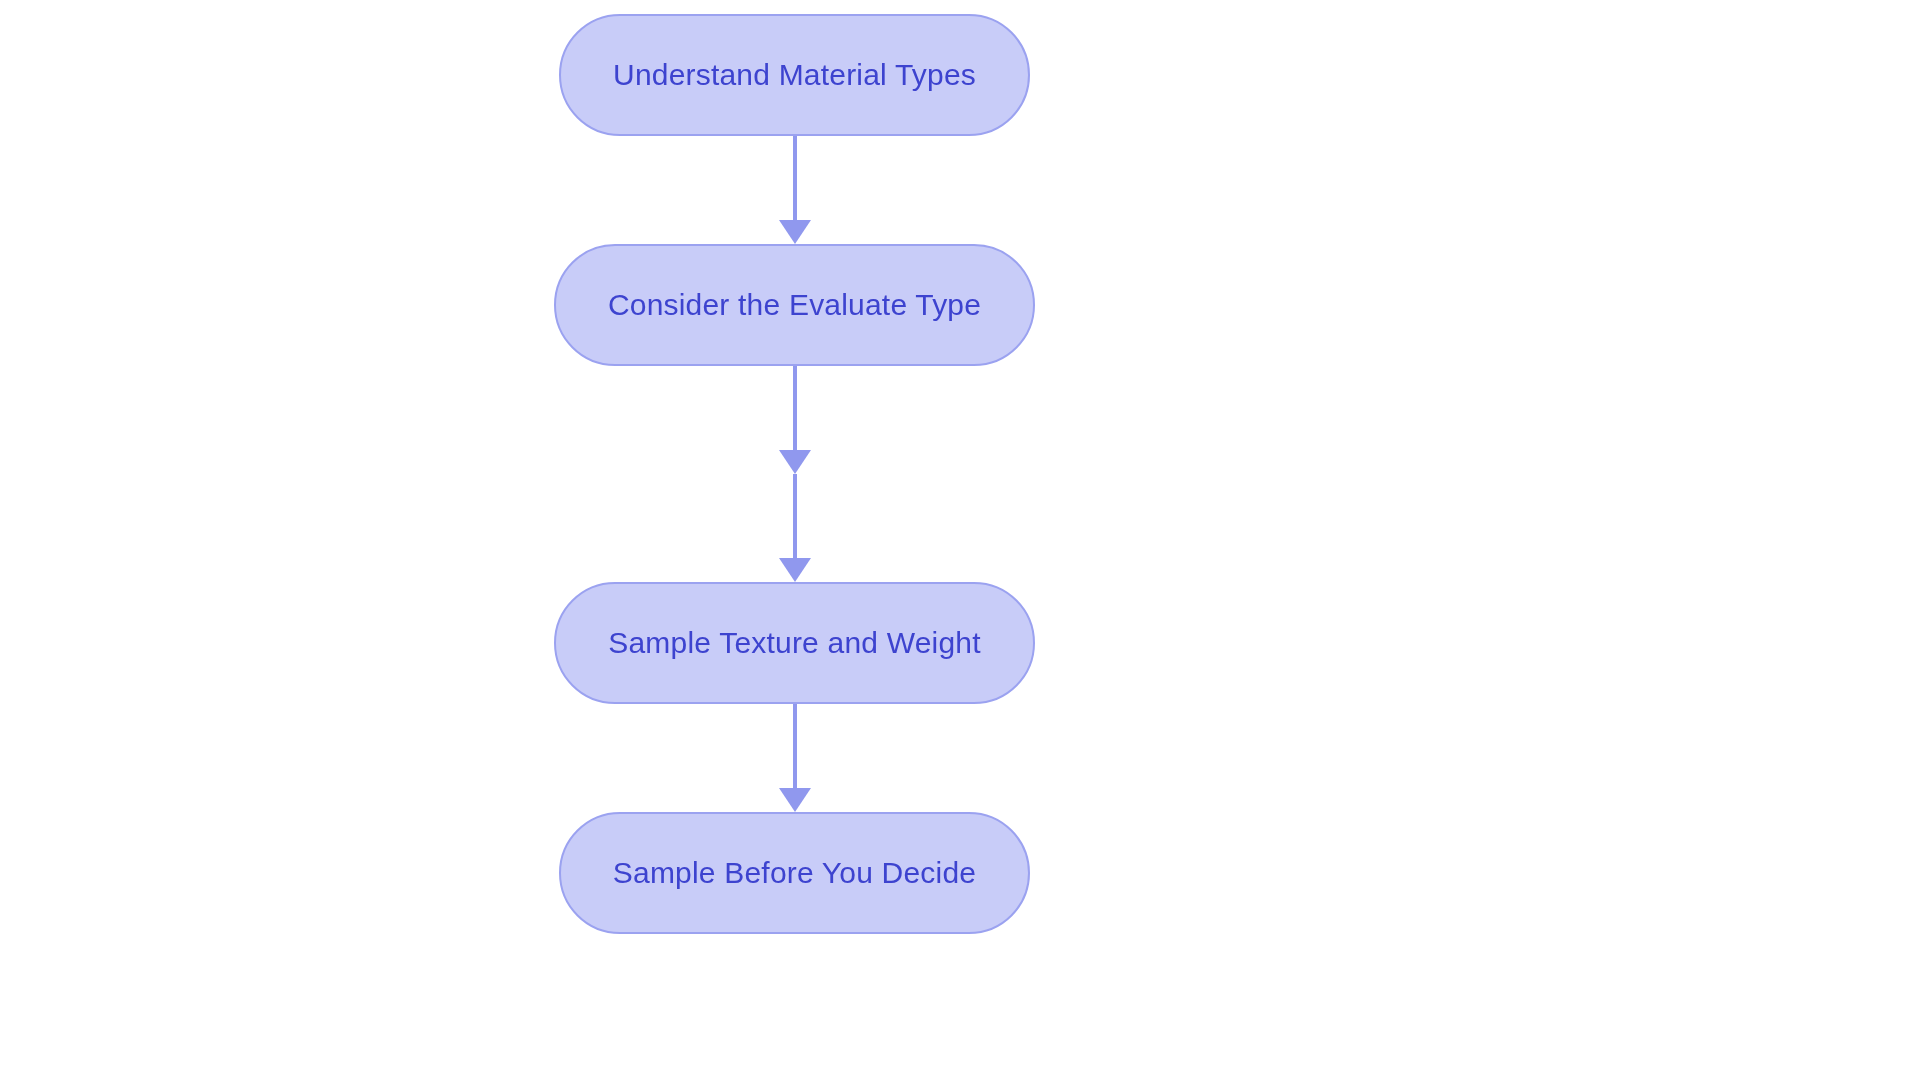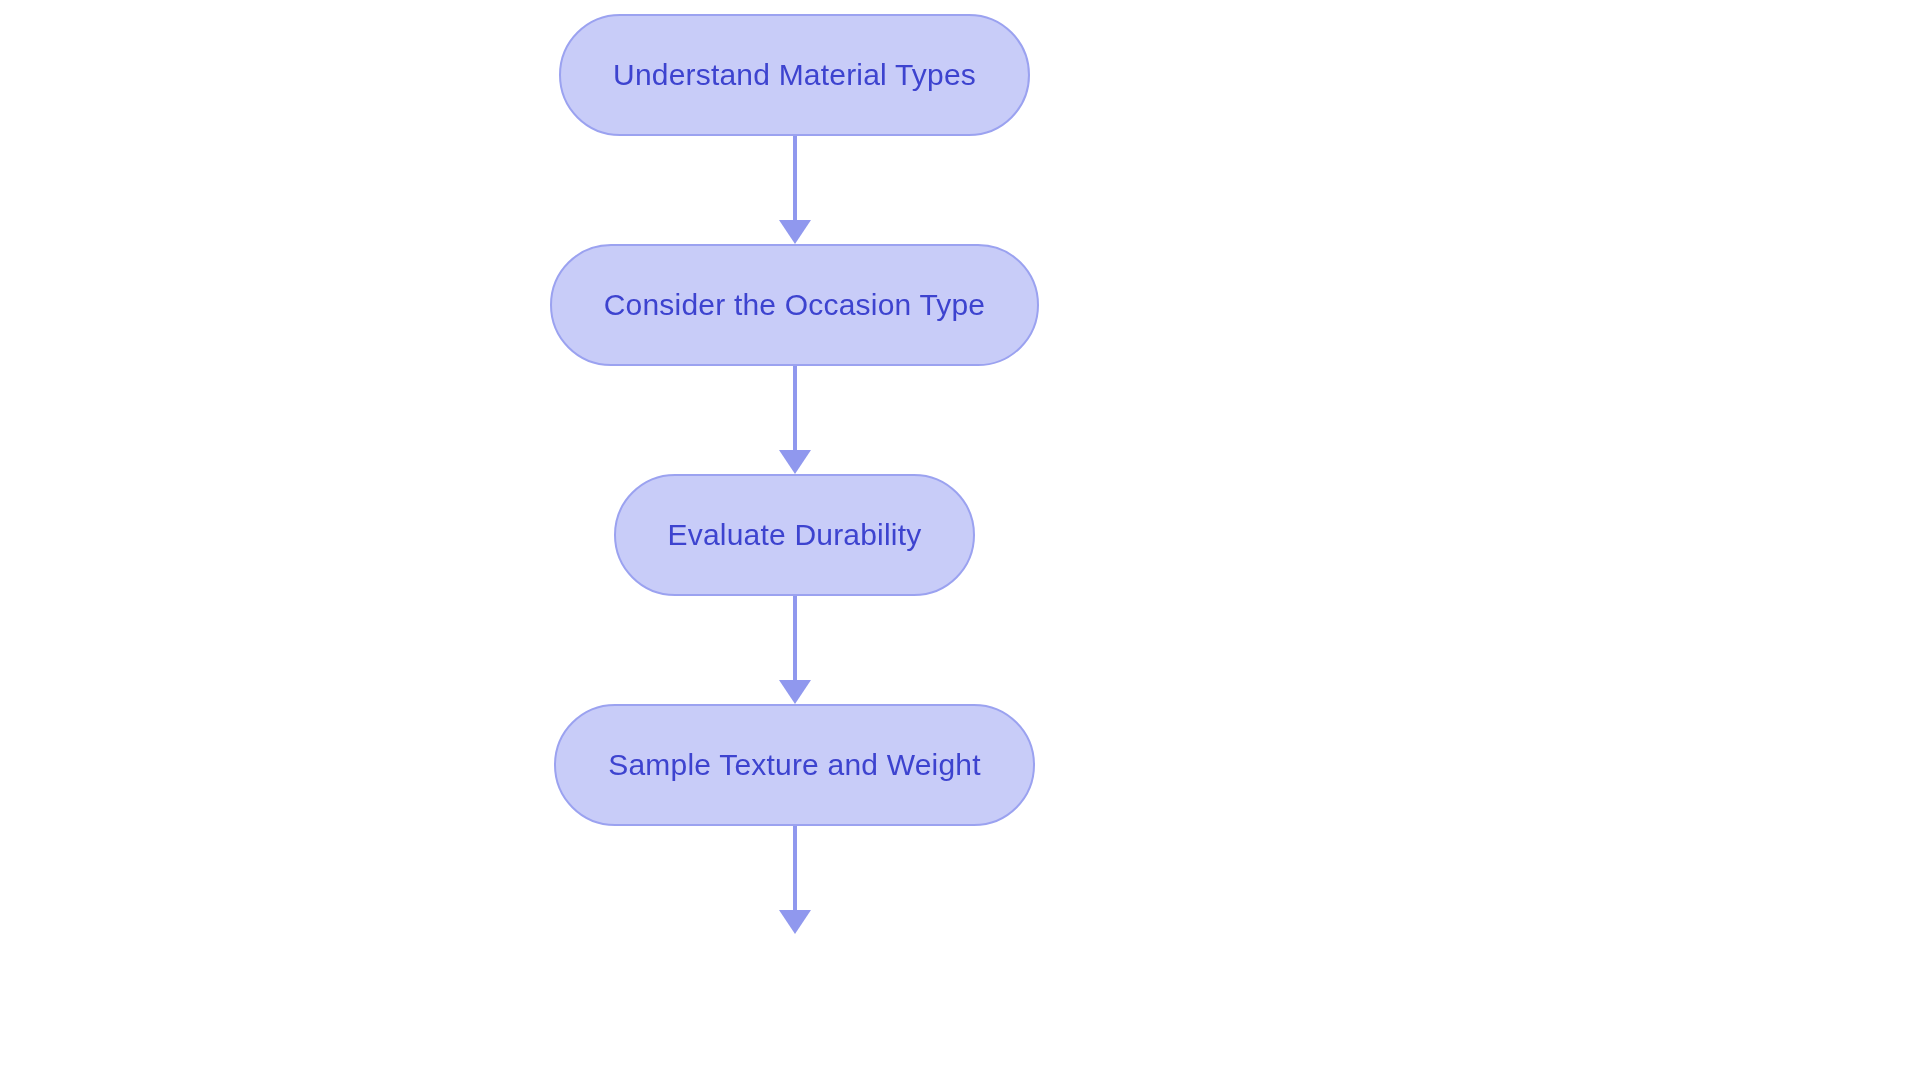--- a/index.html
+++ b/index.html
@@ -66,40 +66,40 @@
   <div class="node">
     <span class="label">Understand Material Types</span>
   </div>
 
   <div class="connector">
     <div class="line"></div>
     <div class="head"></div>
   </div>
 
   <div class="node">
-    <span class="label">Consider the Occasion Type</span>
+    <span class="label">Consider the Evaluate Type</span>
   </div>
 
   <div class="connector">
     <div class="line"></div>
     <div class="head"></div>
   </div>
 
-  <div class="node">
-    <span class="label">Evaluate Durability</span>
-  </div>
 
   <div class="connector">
     <div class="line"></div>
     <div class="head"></div>
   </div>
 
   <div class="node">
     <span class="label">Sample Texture and Weight</span>
   </div>
 
   <div class="connector">
     <div class="line"></div>
     <div class="head"></div>
   </div>
 
+  <div class="node">
+    <span class="label">Sample Before You Decide</span>
+  </div>
 
 </div>
 
 </body></html>

